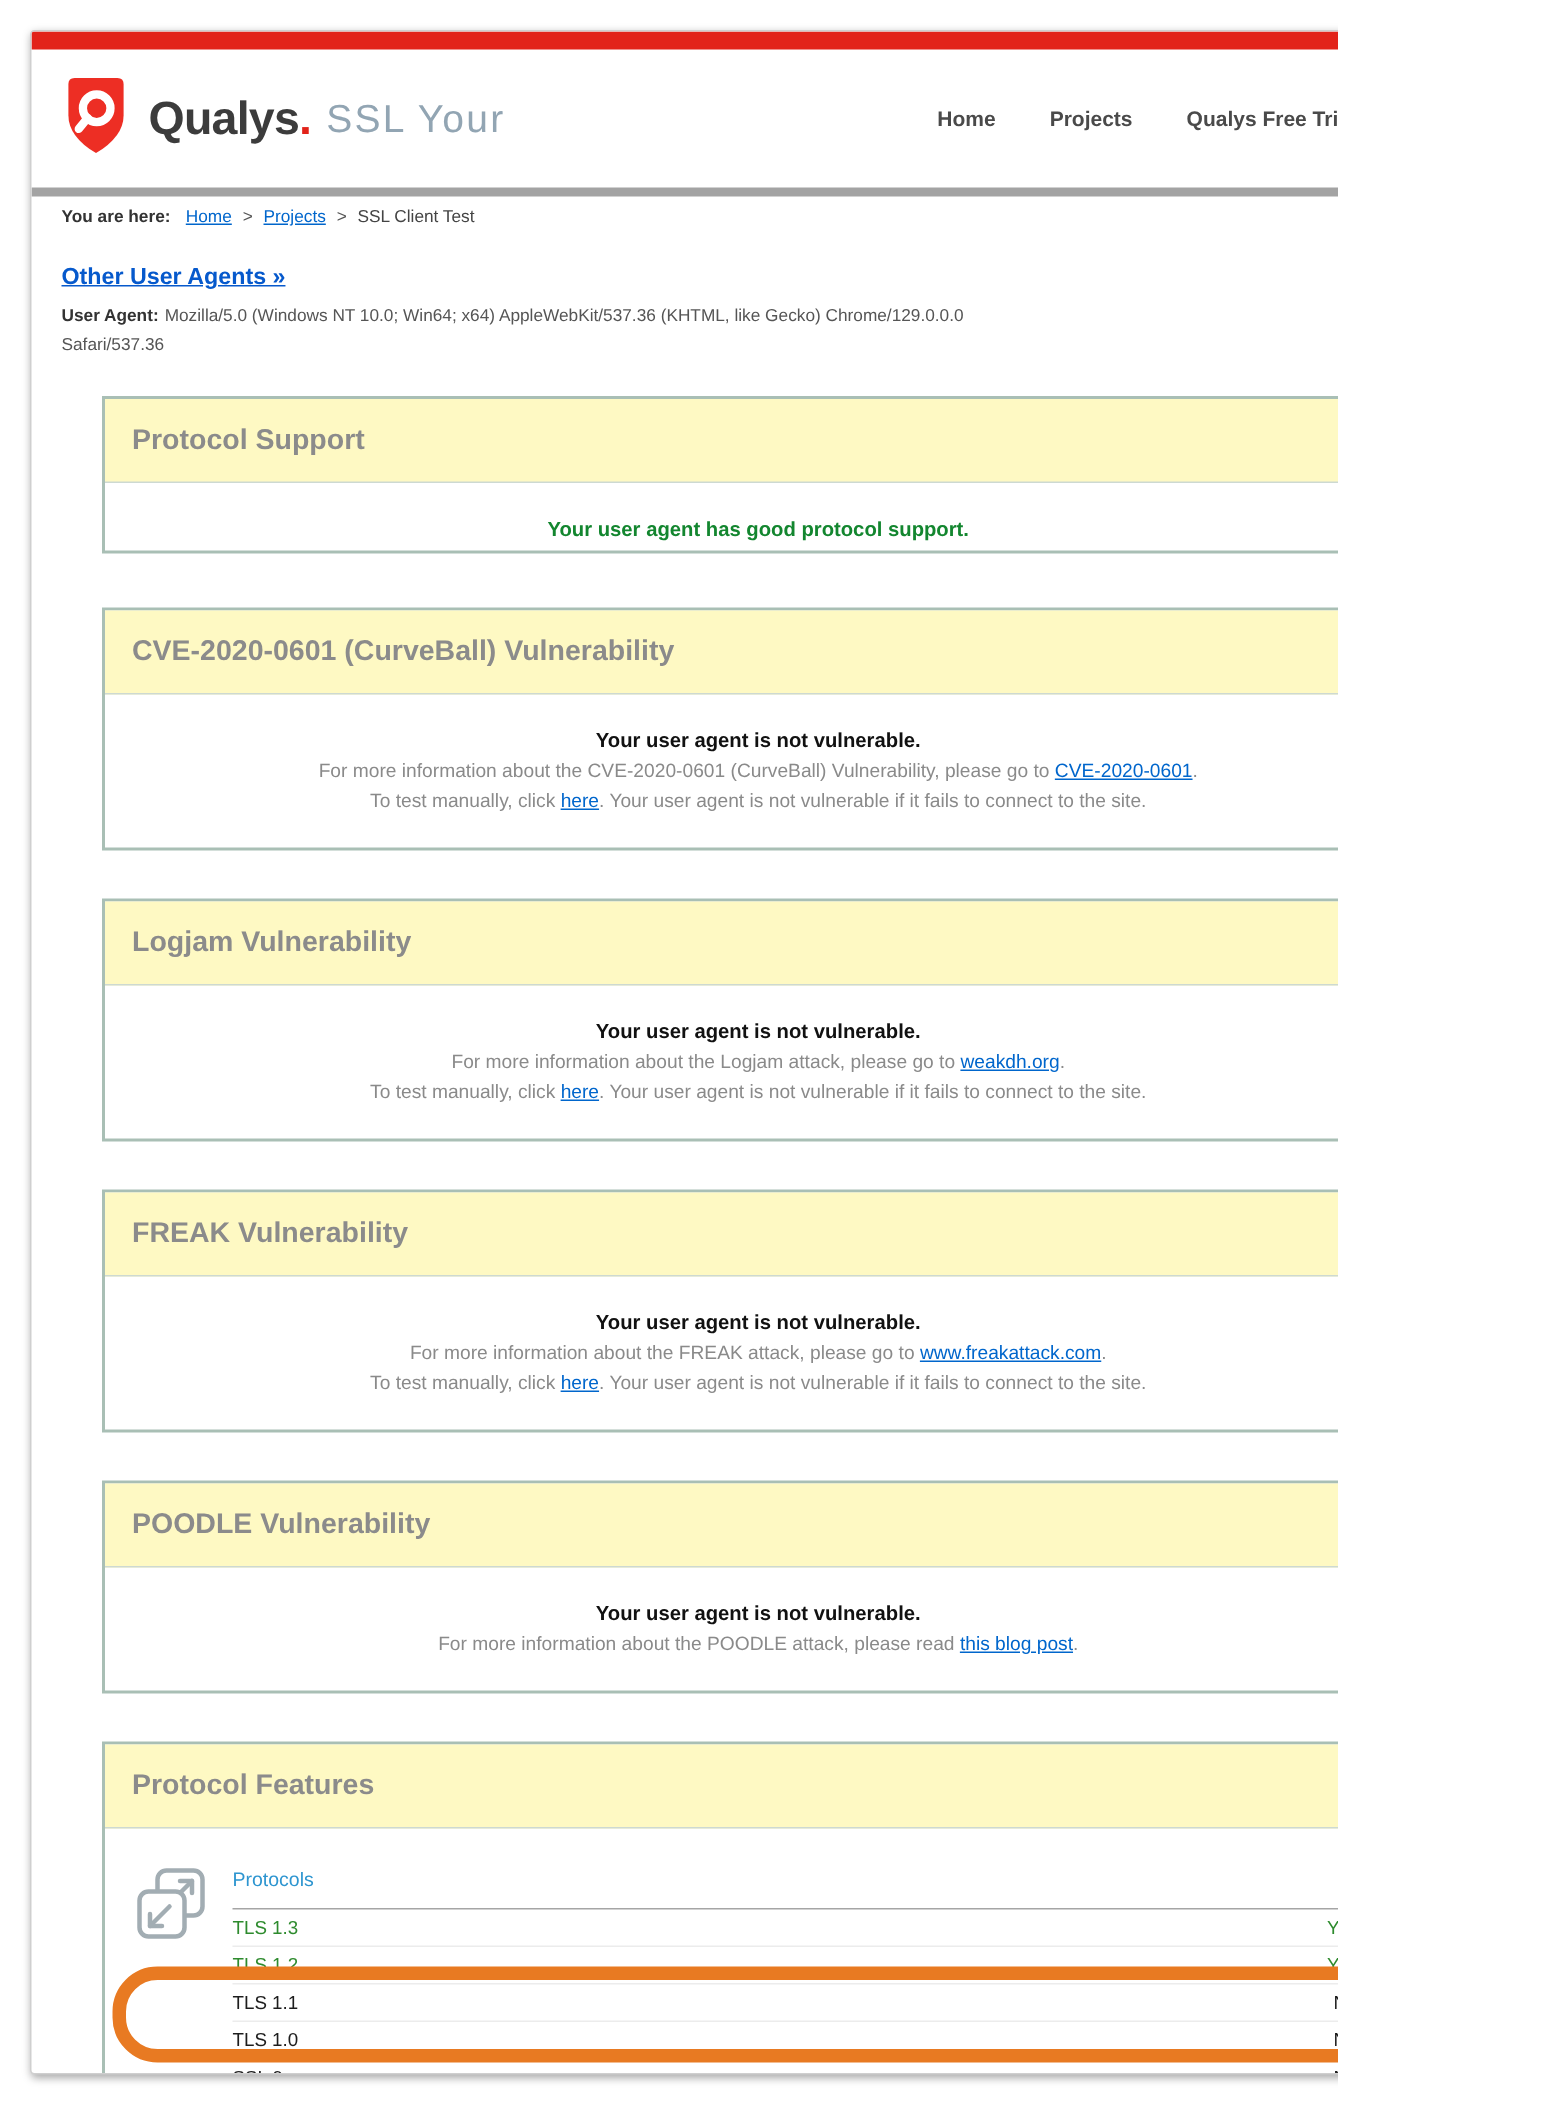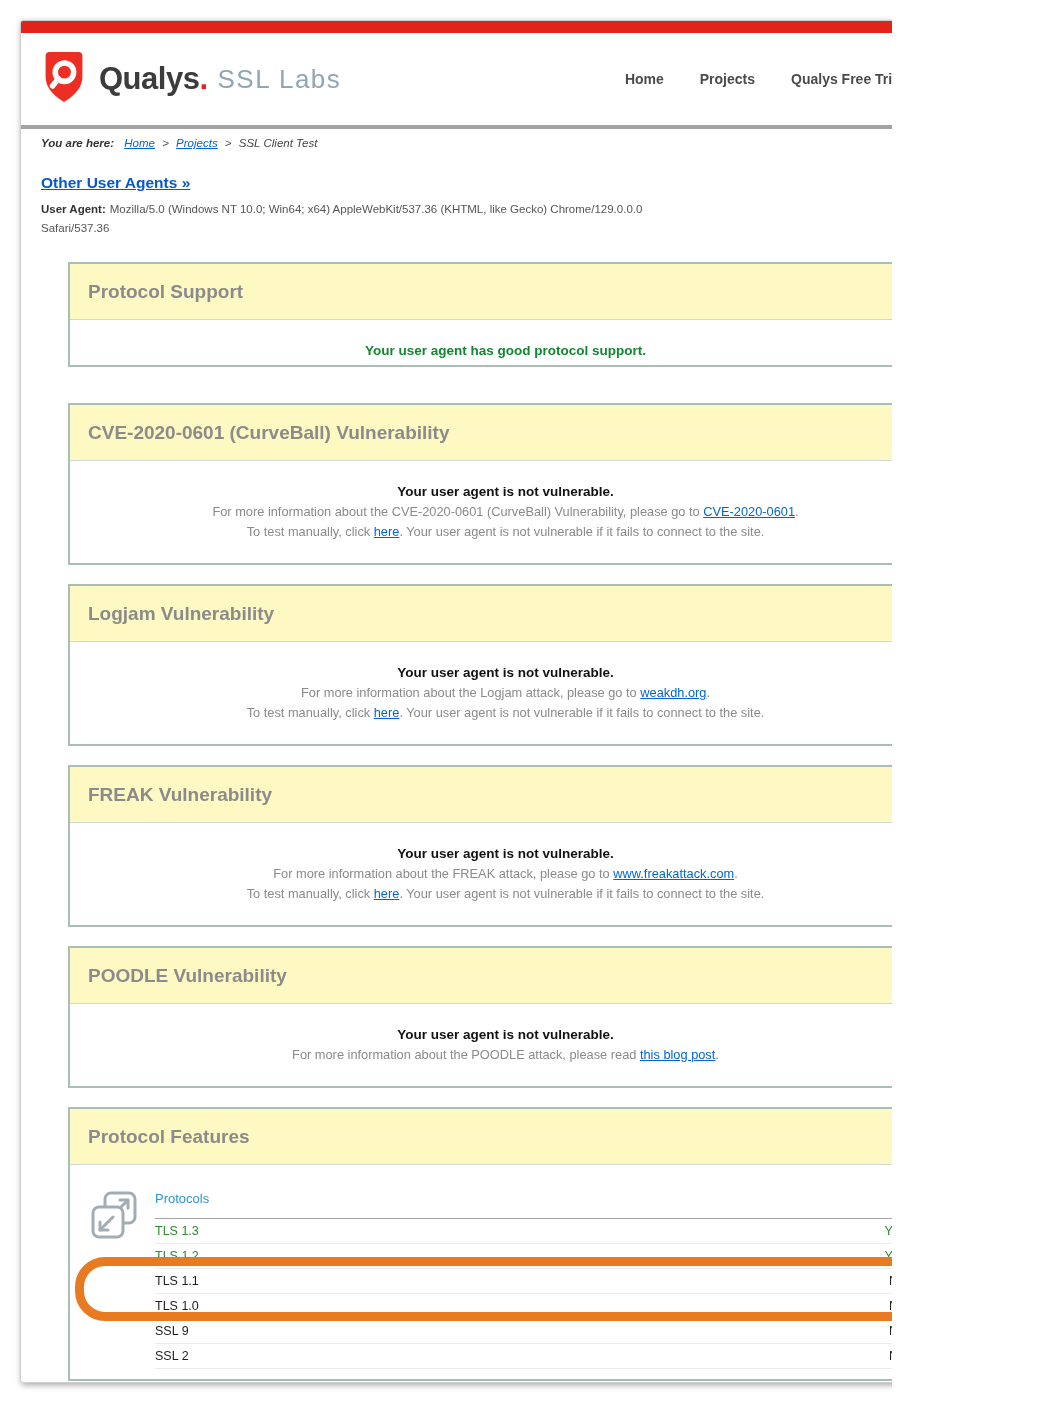--- a/index.html
+++ b/index.html
@@ -12,35 +12,35 @@
   
   .site-header { height:92px; display:flex; align-items:center; justify-content:space-between; padding:0 16px 0 20px; }
   .logo { display:flex; align-items:center; cursor:pointer; }
   .brand-name { font-size:31px; font-weight:bold; color:#3c3c3c; letter-spacing:-0.5px; margin-left:12px; }
   .brand-dot { color:#e2231a; }
   .brand-product { font-size:26px; color:#92a5b3; margin-left:10px; letter-spacing:1.5px; font-weight:400; }
   .nav { display:flex; gap:36px; font-size:14px; font-weight:bold; color:#4a4a4a; margin-right:14px; }
   .nav span { cursor:pointer; }
 
   
-  .breadcrumb { border-top:4px solid #a3a3a3; padding:8px 0 9px 20px; font-size:11.5px; color:#444;font-style:italic; }
+  .breadcrumb { border-top:6px solid #a3a3a3; padding:8px 0 9px 20px; font-size:11.5px; color:#444; }
   .bc-prefix { font-weight:bold; color:#333; margin-right:7px; }
   .breadcrumb a { color:#0066cc; text-decoration:underline; cursor:pointer; }
   .bc-sep { color:#555; margin:0 4px; }
 
   
   .title-row { display:flex; justify-content:space-between; align-items:flex-end; margin:16px 12px 0 20px; }
   h1 { font-size:22px; margin:0; color:#0d0d0d; font-weight:bold; }
   .other-agents { font-size:15.5px; font-weight:bold; color:#0659cc; text-decoration:underline; cursor:pointer; white-space:nowrap; }
   .ua { margin:8px 12px 0 20px; font-size:11.5px; color:#555; line-height:19px; max-width:620px; }
   .ua-label { font-weight:bold; color:#333; margin-right:4px; }
 
   
   .panels { margin:24px 0 0 47px; width:875px; }
-  .panel { border:2px solid #a9bfb5; margin-bottom:19px; background:#fff; }
+  .panel { border:2px solid #a9bfb5; margin-bottom:32px; background:#fff; }
   .panel.first { margin-bottom:36px; }
   .panel-header { background:#fef9c3; border-bottom:1px solid #cdd9d2; padding:15px 0 15px 18px;
                   font-size:19px; line-height:25px; font-weight:bold; color:#8b8b8b; }
   .panel-body { text-align:center; font-size:12.8px; color:#8a8a8a; line-height:20px; padding:21px 20px; }
   .panel-body.short { padding-bottom:4px; }
   .headline { font-weight:bold; font-size:13.5px; color:#111; }
   .headline.green { color:#13862f; }
   .panel-body a { color:#0066cc; text-decoration:underline; cursor:pointer; }
 
   
@@ -66,21 +66,21 @@
     <div class="site-header">
       <div class="logo">
         <span>
           <svg width="46" height="54" viewBox="0 0 100 115">
             <path d="M10,12 Q10,3 19,3 L81,3 Q90,3 90,12 L90,57 Q90,88 50,112 Q10,88 10,57 Z" fill="#ed2e24"></path>
             <circle cx="51" cy="47" r="20" fill="none" stroke="#ffffff" stroke-width="12"></circle>
             <path d="M38,61 L25,77" stroke="#ffffff" stroke-width="12" stroke-linecap="round" fill="none"></path>
           </svg>
         </span>
         <span class="brand-name"><span>Qualys</span><span class="brand-dot">.</span></span>
-        <span class="brand-product">SSL Labs</span>
+        <span class="brand-product">SSL Your</span>
       </div>
       <div class="nav">
         <span>Home</span>
         <span>Projects</span>
         <span>Qualys Free Trial</span>
         <span>Contact</span>
       </div>
     </div>
 
     <div class="breadcrumb">

